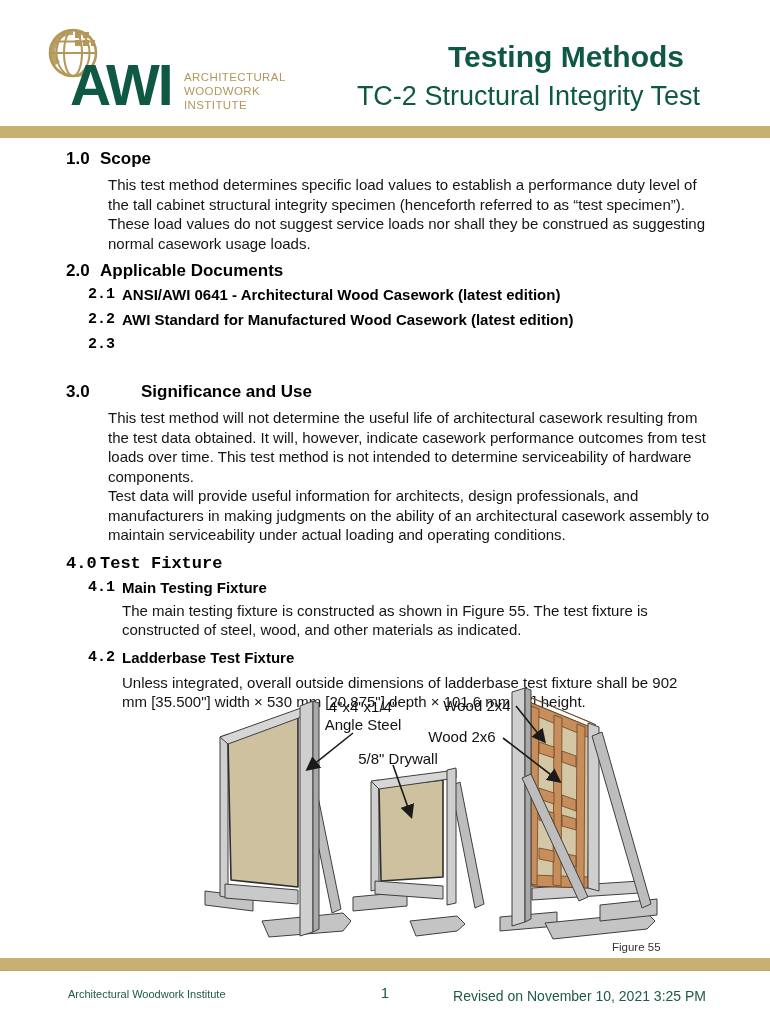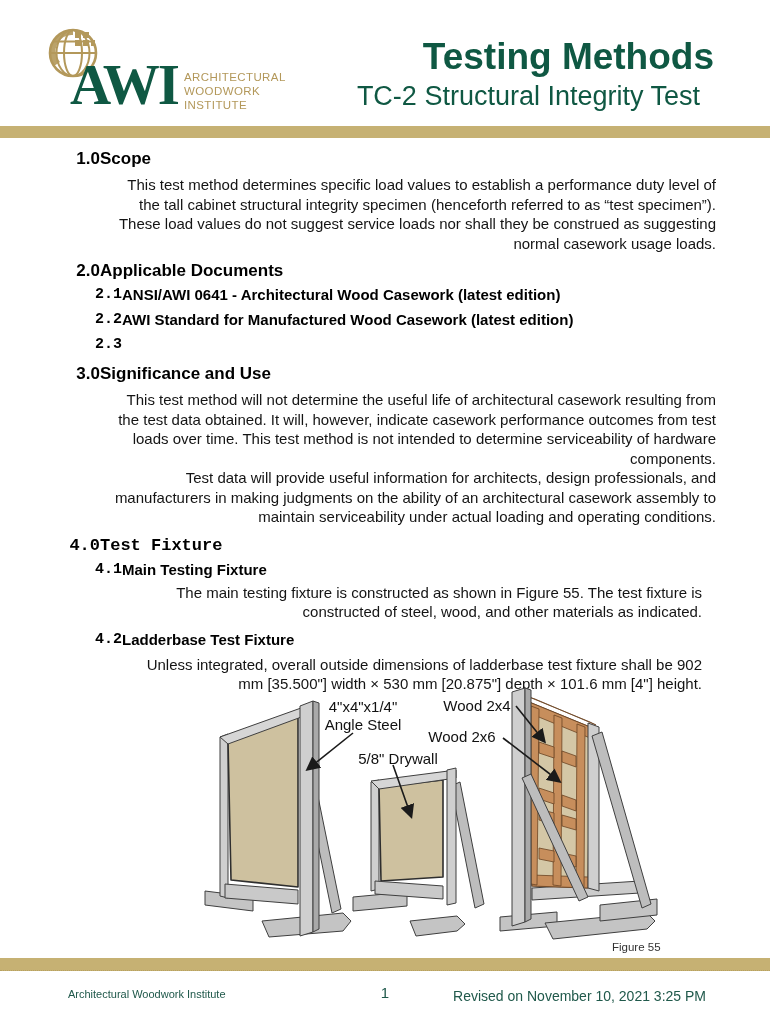--- a/index.html
+++ b/index.html
@@ -1,42 +1,42 @@
 <!DOCTYPE html>
 <html><head>
 <meta charset="utf-8">
 <style>
   html,body{margin:0;padding:0;background:#ffffff;}
   .page{position:relative;width:770px;height:1024px;background:#ffffff;overflow:hidden;
         font-family:"Liberation Sans", sans-serif;color:#111;}
 
   
   .logo-globe{position:absolute;left:46px;top:26px;width:64px;height:56px;}
-  .logo-awi{position:absolute;left:70px;top:56px;font-family:Liberation Serif, serif;
+  .logo-awi{position:absolute;left:70px;top:56px;font-family:Liberation Sans, sans-serif;
             font-weight:bold;font-size:57px;line-height:58px;color:#0f5843;letter-spacing:-2px;}
   .logo-org{position:absolute;left:184px;top:71px;font-size:11.5px;line-height:13.8px;
             color:#b3985a;letter-spacing:.4px;}
-  .doc-title{position:absolute;right:56px;top:33px;font-size:37px;line-height:47px;
+  .doc-title{position:absolute;right:86px;top:33px;font-size:30px;line-height:47px;
              font-weight:bold;color:#0f5843;white-space:nowrap;}
   .doc-subtitle{position:absolute;right:70px;top:80px;font-size:27px;line-height:32px;
                 color:#0f5843;text-align:right;white-space:nowrap;}
   .gold-bar{position:absolute;left:0;width:770px;height:12px;background:#c6b173;}
   .gold-bar.top{top:126px;}
   .gold-bar.bottom{top:958px;border-bottom:1px dotted #b7a160;}
 
   
-  .content{position:absolute;left:66px;top:138px;width:640px;text-align:right;}
+  .content{position:absolute;left:66px;top:138px;width:640px;}
   .sec-head{display:flex;font-size:17px;font-weight:bold;line-height:20px;color:#000;}
   .sec-head .num{width:34px;flex:none;}
   .sub-head{display:flex;font-size:15px;font-weight:bold;line-height:19px;color:#000;margin-left:22px;}
   .sub-head .num{width:34px;flex:none;font-family:Liberation Mono, monospace;}
   .body-text{font-size:15px;line-height:19.5px;margin-left:42px;width:608px;color:#141414;}
   .sub-body{font-size:15px;line-height:19.5px;margin-left:56px;width:580px;color:#141414;}
 
-  .mt11{margin-top:11px;} .mt9{margin-top:9px;font-family:Liberation Mono, monospace;} .mt10{margin-top:10px;}
+  .mt11{margin-top:11px;} .mt9{margin-top:9px;font-family:Liberation Mono, monospace;} .mt10{margin-top:28px;gap:41px;}
   .mb4{margin-bottom:4px;} .mb6{margin-bottom:6px;} .mb2{margin-bottom:2px;}
   .mb8{margin-bottom:8px;}
 
   
   .figure-wrap{position:absolute;left:185px;top:685px;width:535px;height:280px;}
   .fig-label{font-family:"Liberation Sans", sans-serif;font-size:15px;fill:#111;}
   .fig-caption{font-family:"Liberation Sans", sans-serif;font-size:11.5px;fill:#333;}
 
   
   .footer-left{position:absolute;left:68px;top:988px;font-size:11px;color:#20594b;}

